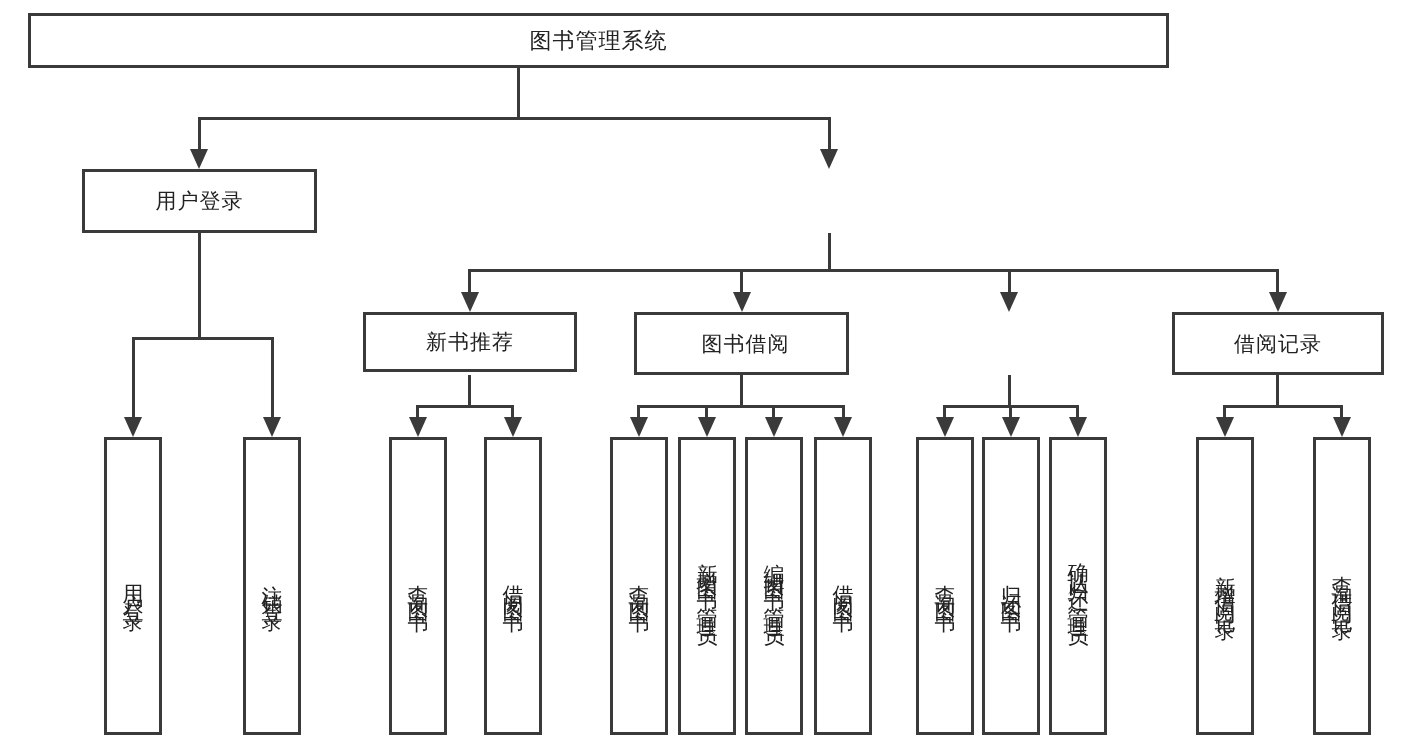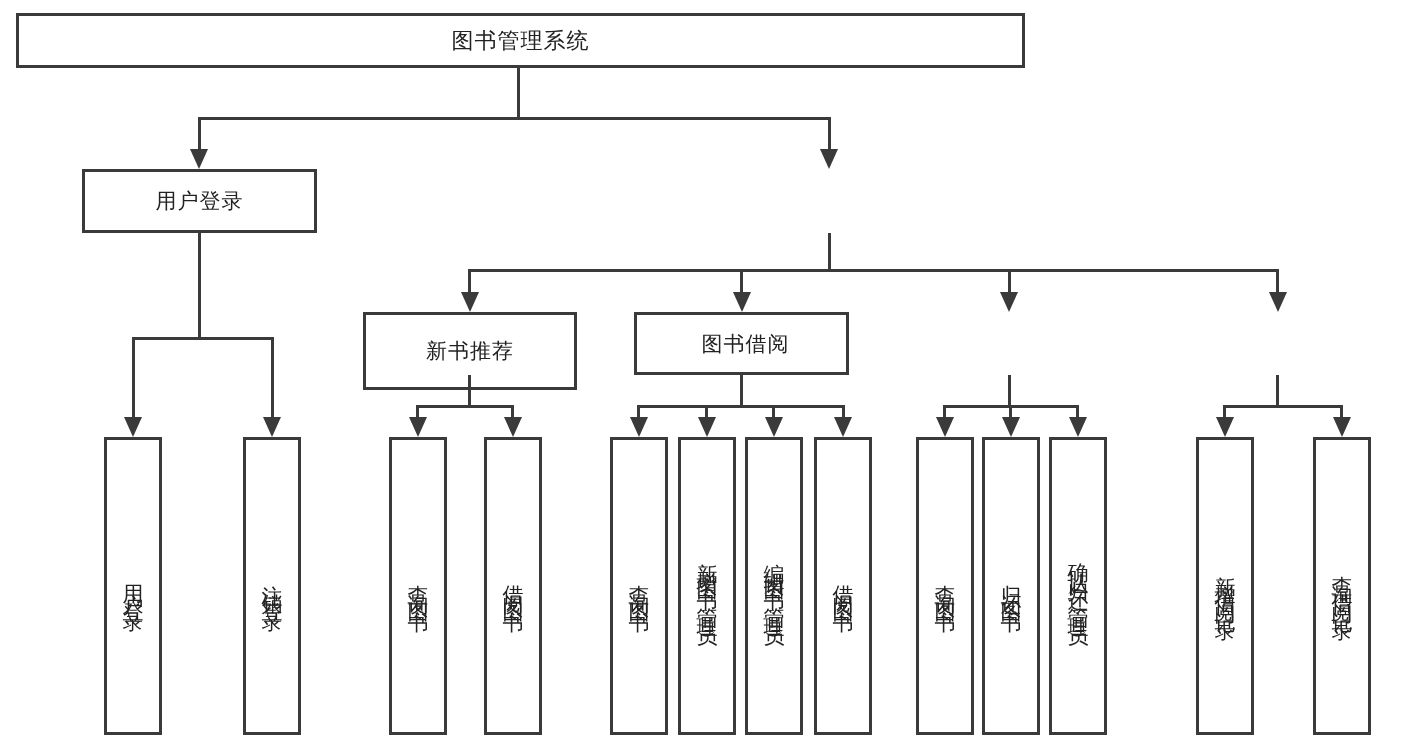--- a/index.html
+++ b/index.html
@@ -37,21 +37,21 @@
   .watermark{
     position:absolute;left:1186px;top:713px;z-index:5;
     font-size:20px;color:var(--watermark);letter-spacing:0.5px;white-space:nowrap;
   }
 </style>
 </head>
 <body>
 
 <div class="canvas">
 
-  <div class="box title" style="left:16px;top:13px;width:1009px;height:55px;">
+  <div class="box title" style="left:28px;top:13px;width:1141px;height:55px;">
     <span>图书管理系统</span>
   </div>
 
   <div class="vline" style="left:517px;top:68px;height:52px;"></div>
   <div class="hline" style="left:198px;top:117px;width:633px;"></div>
   <div class="vline" style="left:198px;top:117px;height:36px;"></div>
   <div class="arrow" style="left:190px;top:149px;"></div>
   <div class="vline" style="left:828px;top:117px;height:36px;"></div>
   <div class="arrow" style="left:820px;top:149px;"></div>
 
@@ -70,25 +70,28 @@
   <div class="hline" style="left:468px;top:269px;width:811px;"></div>
   <div class="vline" style="left:468px;top:269px;height:27px;"></div>
   <div class="arrow" style="left:461px;top:292px;"></div>
   <div class="vline" style="left:740px;top:269px;height:27px;"></div>
   <div class="arrow" style="left:733px;top:292px;"></div>
   <div class="vline" style="left:1008px;top:269px;height:27px;"></div>
   <div class="arrow" style="left:1000px;top:292px;"></div>
   <div class="vline" style="left:1276px;top:269px;height:27px;"></div>
   <div class="arrow" style="left:1269px;top:292px;"></div>
 
-  <div class="box" style="left:363px;top:312px;width:214px;height:78px;">
+  <div class="box" style="left:363px;top:312px;width:214px;height:60px;">
     <span>新书推荐</span>
   </div>
   <div class="box" style="left:634px;top:312px;width:215px;height:63px;padding-left:8px;">
     <span>图书借阅</span>
+  </div>
+  <div class="box" style="left:1172px;top:312px;width:212px;height:63px;">
+    <span>借阅记录</span>
   </div>
 
   <div class="vline" style="left:468px;top:375px;height:33px;"></div>
   <div class="hline" style="left:416px;top:405px;width:98px;"></div>
   <div class="vline" style="left:416px;top:405px;height:16px;"></div>
   <div class="arrow" style="left:409px;top:417px;"></div>
   <div class="vline" style="left:511px;top:405px;height:16px;"></div>
   <div class="arrow" style="left:504px;top:417px;"></div>
 
   <div class="vline" style="left:740px;top:375px;height:33px;"></div>

